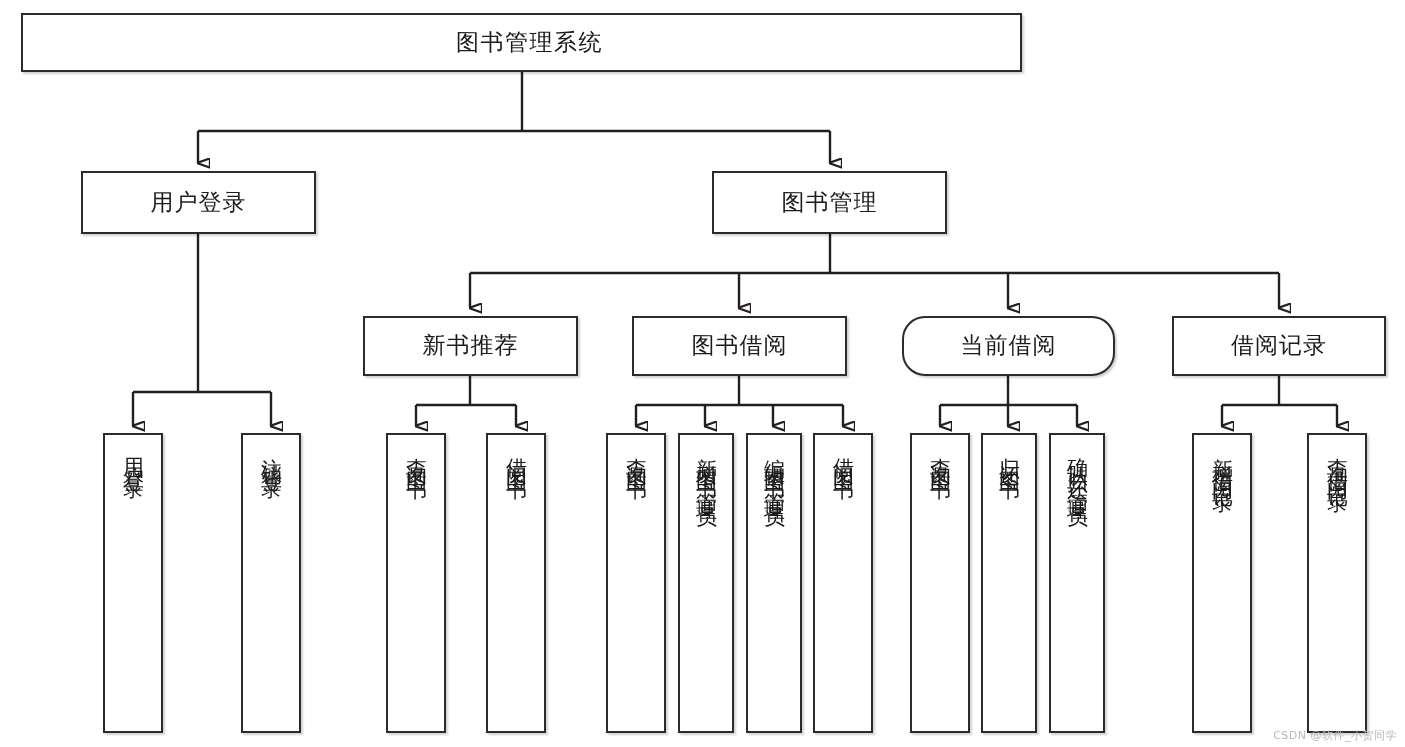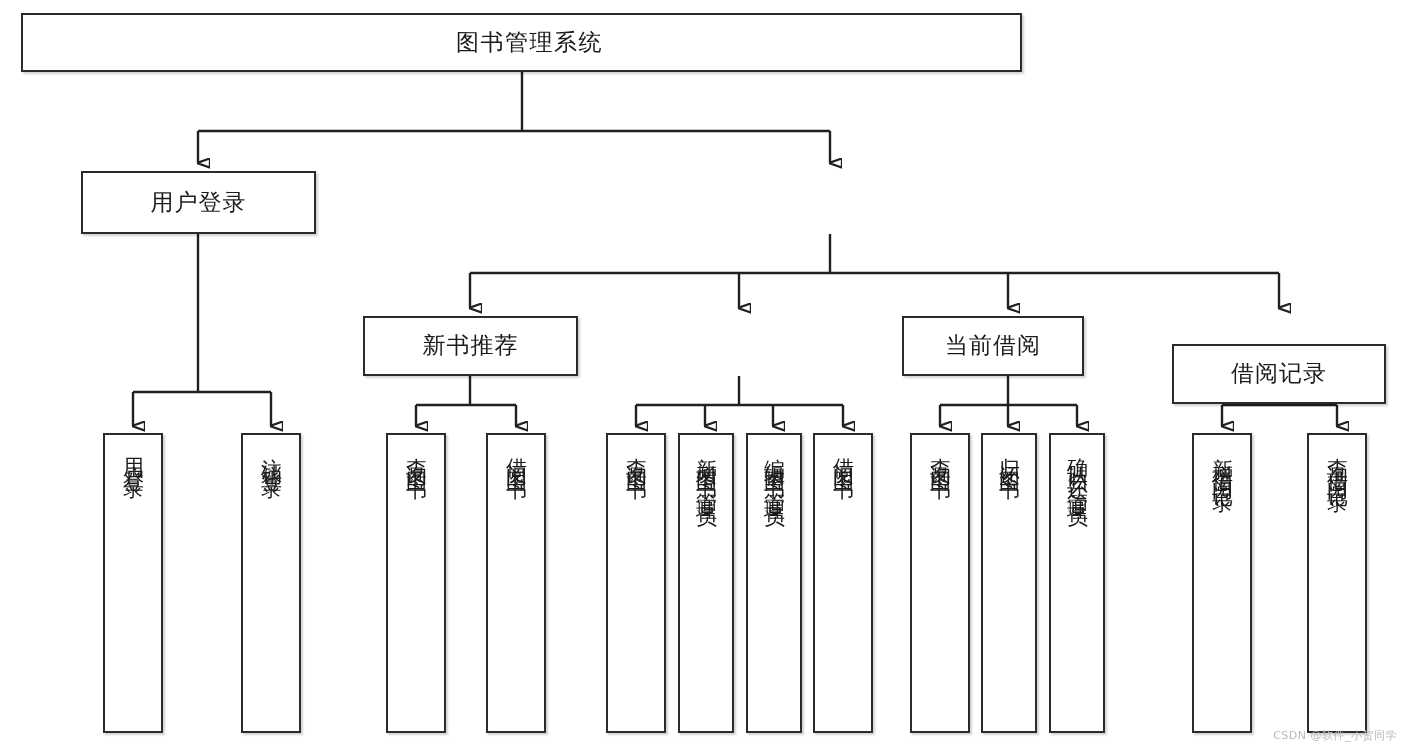--- a/index.html
+++ b/index.html
@@ -138,31 +138,37 @@
   </svg>
 
   <div class="node h root" style="left:21px; top:13px; width:1001px; height:59px;padding-left:16px;">
     <span class="label">图书管理系统</span>
   </div>
 
   <div class="node h" style="left:81px; top:171px; width:235px; height:63px;">
     <span class="label">用户登录</span>
   </div>
 
+  <div class="node h" style="left:712px; top:171px; width:235px; height:63px;">
+    <span class="label">图书管理</span>
+  </div>
 
   <div class="node h" style="left:363px; top:316px; width:215px; height:60px;">
     <span class="label">新书推荐</span>
   </div>
 
-
-  <div class="node h" style="left:902px; top:316px; width:182px; height:60px;">
+  <div class="node h" style="left:632px; top:316px; width:215px; height:60px;">
+    <span class="label">图书借阅</span>
+  </div>
+
+  <div class="node h" style="left:902px; top:316px; width:213px; height:60px;border-radius:23px;">
     <span class="label">当前借阅</span>
   </div>
 
-  <div class="node h" style="left:1172px; top:316px; width:214px; height:60px;margin-top:28px;">
+  <div class="node h" style="left:1172px; top:316px; width:214px; height:60px;">
     <span class="label">借阅记录</span>
   </div>
 
   <div class="node v" style="left:103px; top:433px; width:60px; height:300px;">
     <span class="label">用户登录</span>
   </div>
   <div class="node v" style="left:241px; top:433px; width:60px; height:300px;">
     <span class="label">注销登录</span>
   </div>
 

